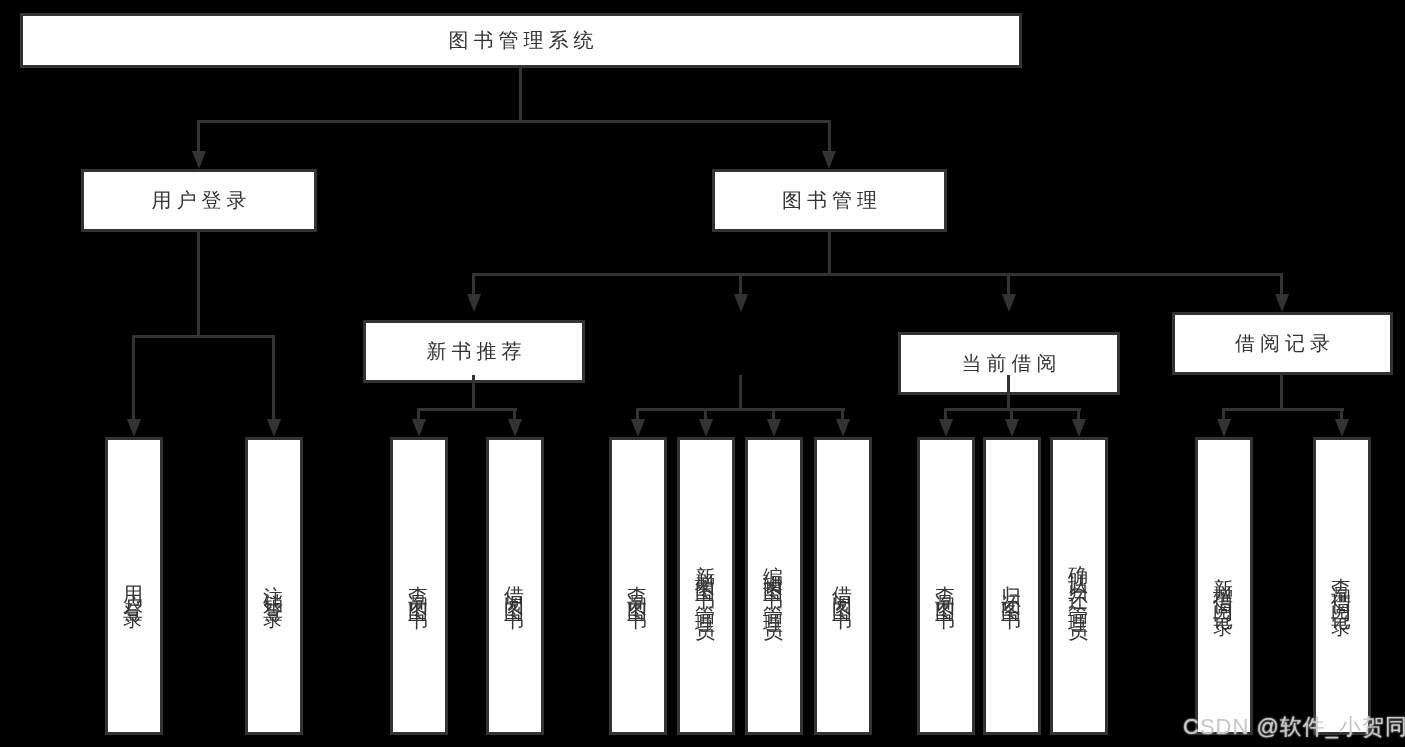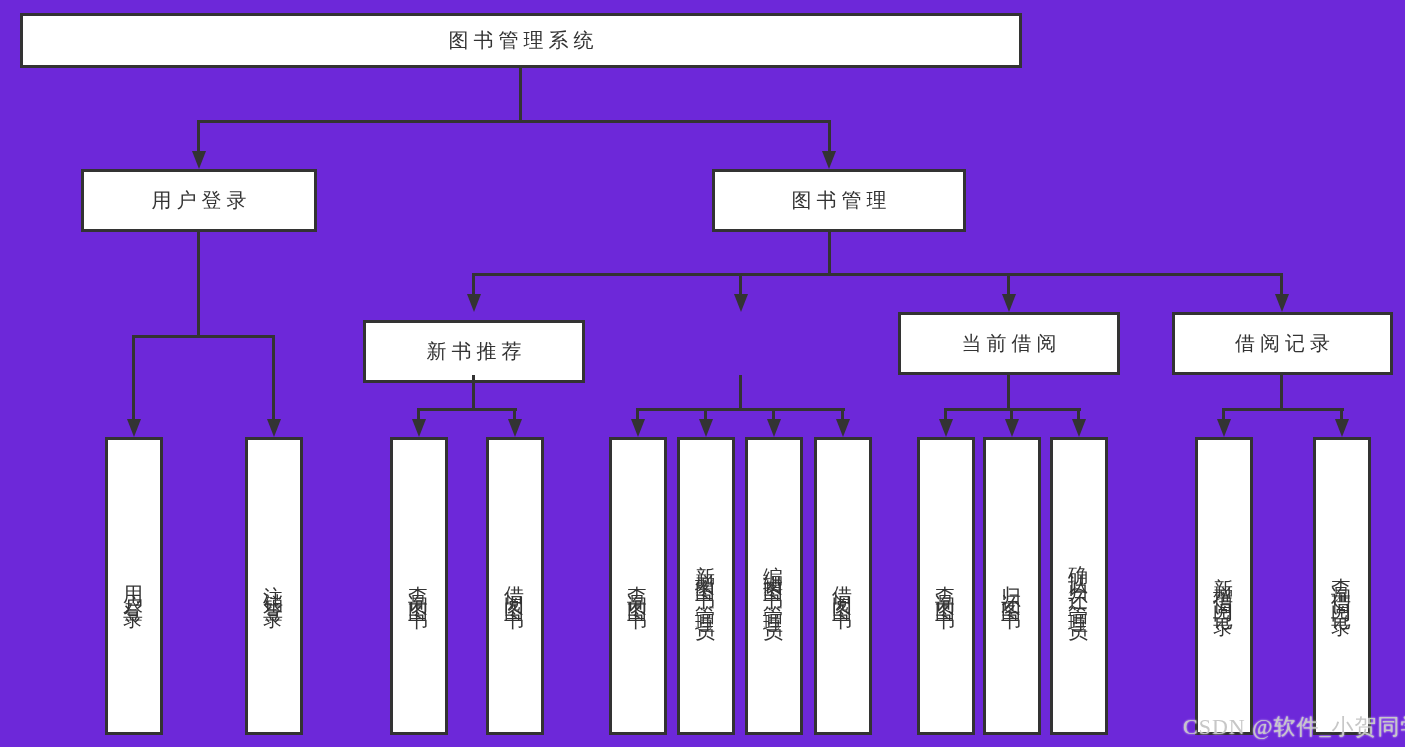--- a/index.html
+++ b/index.html
@@ -1,18 +1,18 @@
 <!DOCTYPE html>
 <html><head>
 <meta charset="utf-8">
 <style>
   html,body{margin:0;padding:0;background:#fff;}
   #canvas{
-    position:relative;width:1405px;height:747px;background:#6d28d9;
-    font-family:Liberation Serif, serif;color:#333;overflow:hidden;
+    position:relative;width:1405px;height:747px;background:#000000;
+    font-family:Liberation Sans, sans-serif;color:#333;overflow:hidden;
   }
   .b{ 
     position:absolute;box-sizing:border-box;border:3px solid #333;background:#fff;
     display:flex;align-items:center;justify-content:center;
     font-size:20px;letter-spacing:5px;text-indent:5px;color:#333;white-space:nowrap;
   }
   .vb{ 
     position:absolute;box-sizing:border-box;border:3px solid #333;background:#fff;
     width:58px;height:298px;top:437px;
     writing-mode:vertical-rl;display:flex;align-items:center;justify-content:center;
@@ -31,24 +31,24 @@
   }
 </style>
 </head>
 <body>
 
 <div id="canvas">
 
   <div class="b" style="left:20px;top:13px;width:1002px;height:55px">图书管理系统</div>
 
   <div class="b" style="left:81px;top:169px;width:236px;height:63px">用户登录</div>
-  <div class="b" style="left:712px;top:169px;width:254px;height:63px">图书管理</div>
+  <div class="b" style="left:712px;top:169px;width:235px;height:63px">图书管理</div>
 
   <div class="b" style="left:363px;top:320px;width:222px;height:63px">新书推荐</div>
-  <div class="b" style="left:898px;top:312px;width:222px;height:63px">当前借阅</div>
+  <div class="b" style="left:898px;top:332px;width:222px;height:63px">当前借阅</div>
   <div class="b" style="left:1172px;top:312px;width:221px;height:63px">借阅记录</div>
 
   <div class="vb" style="left:105px">用户登录</div>
   <div class="vb" style="left:245px">注销登录</div>
 
   <div class="vb" style="left:390px">查询图书</div>
   <div class="vb" style="left:486px">借阅图书</div>
 
   <div class="vb" style="left:609px">查询图书</div>
   <div class="vb" style="left:677px">新增图书（管理员）</div>

